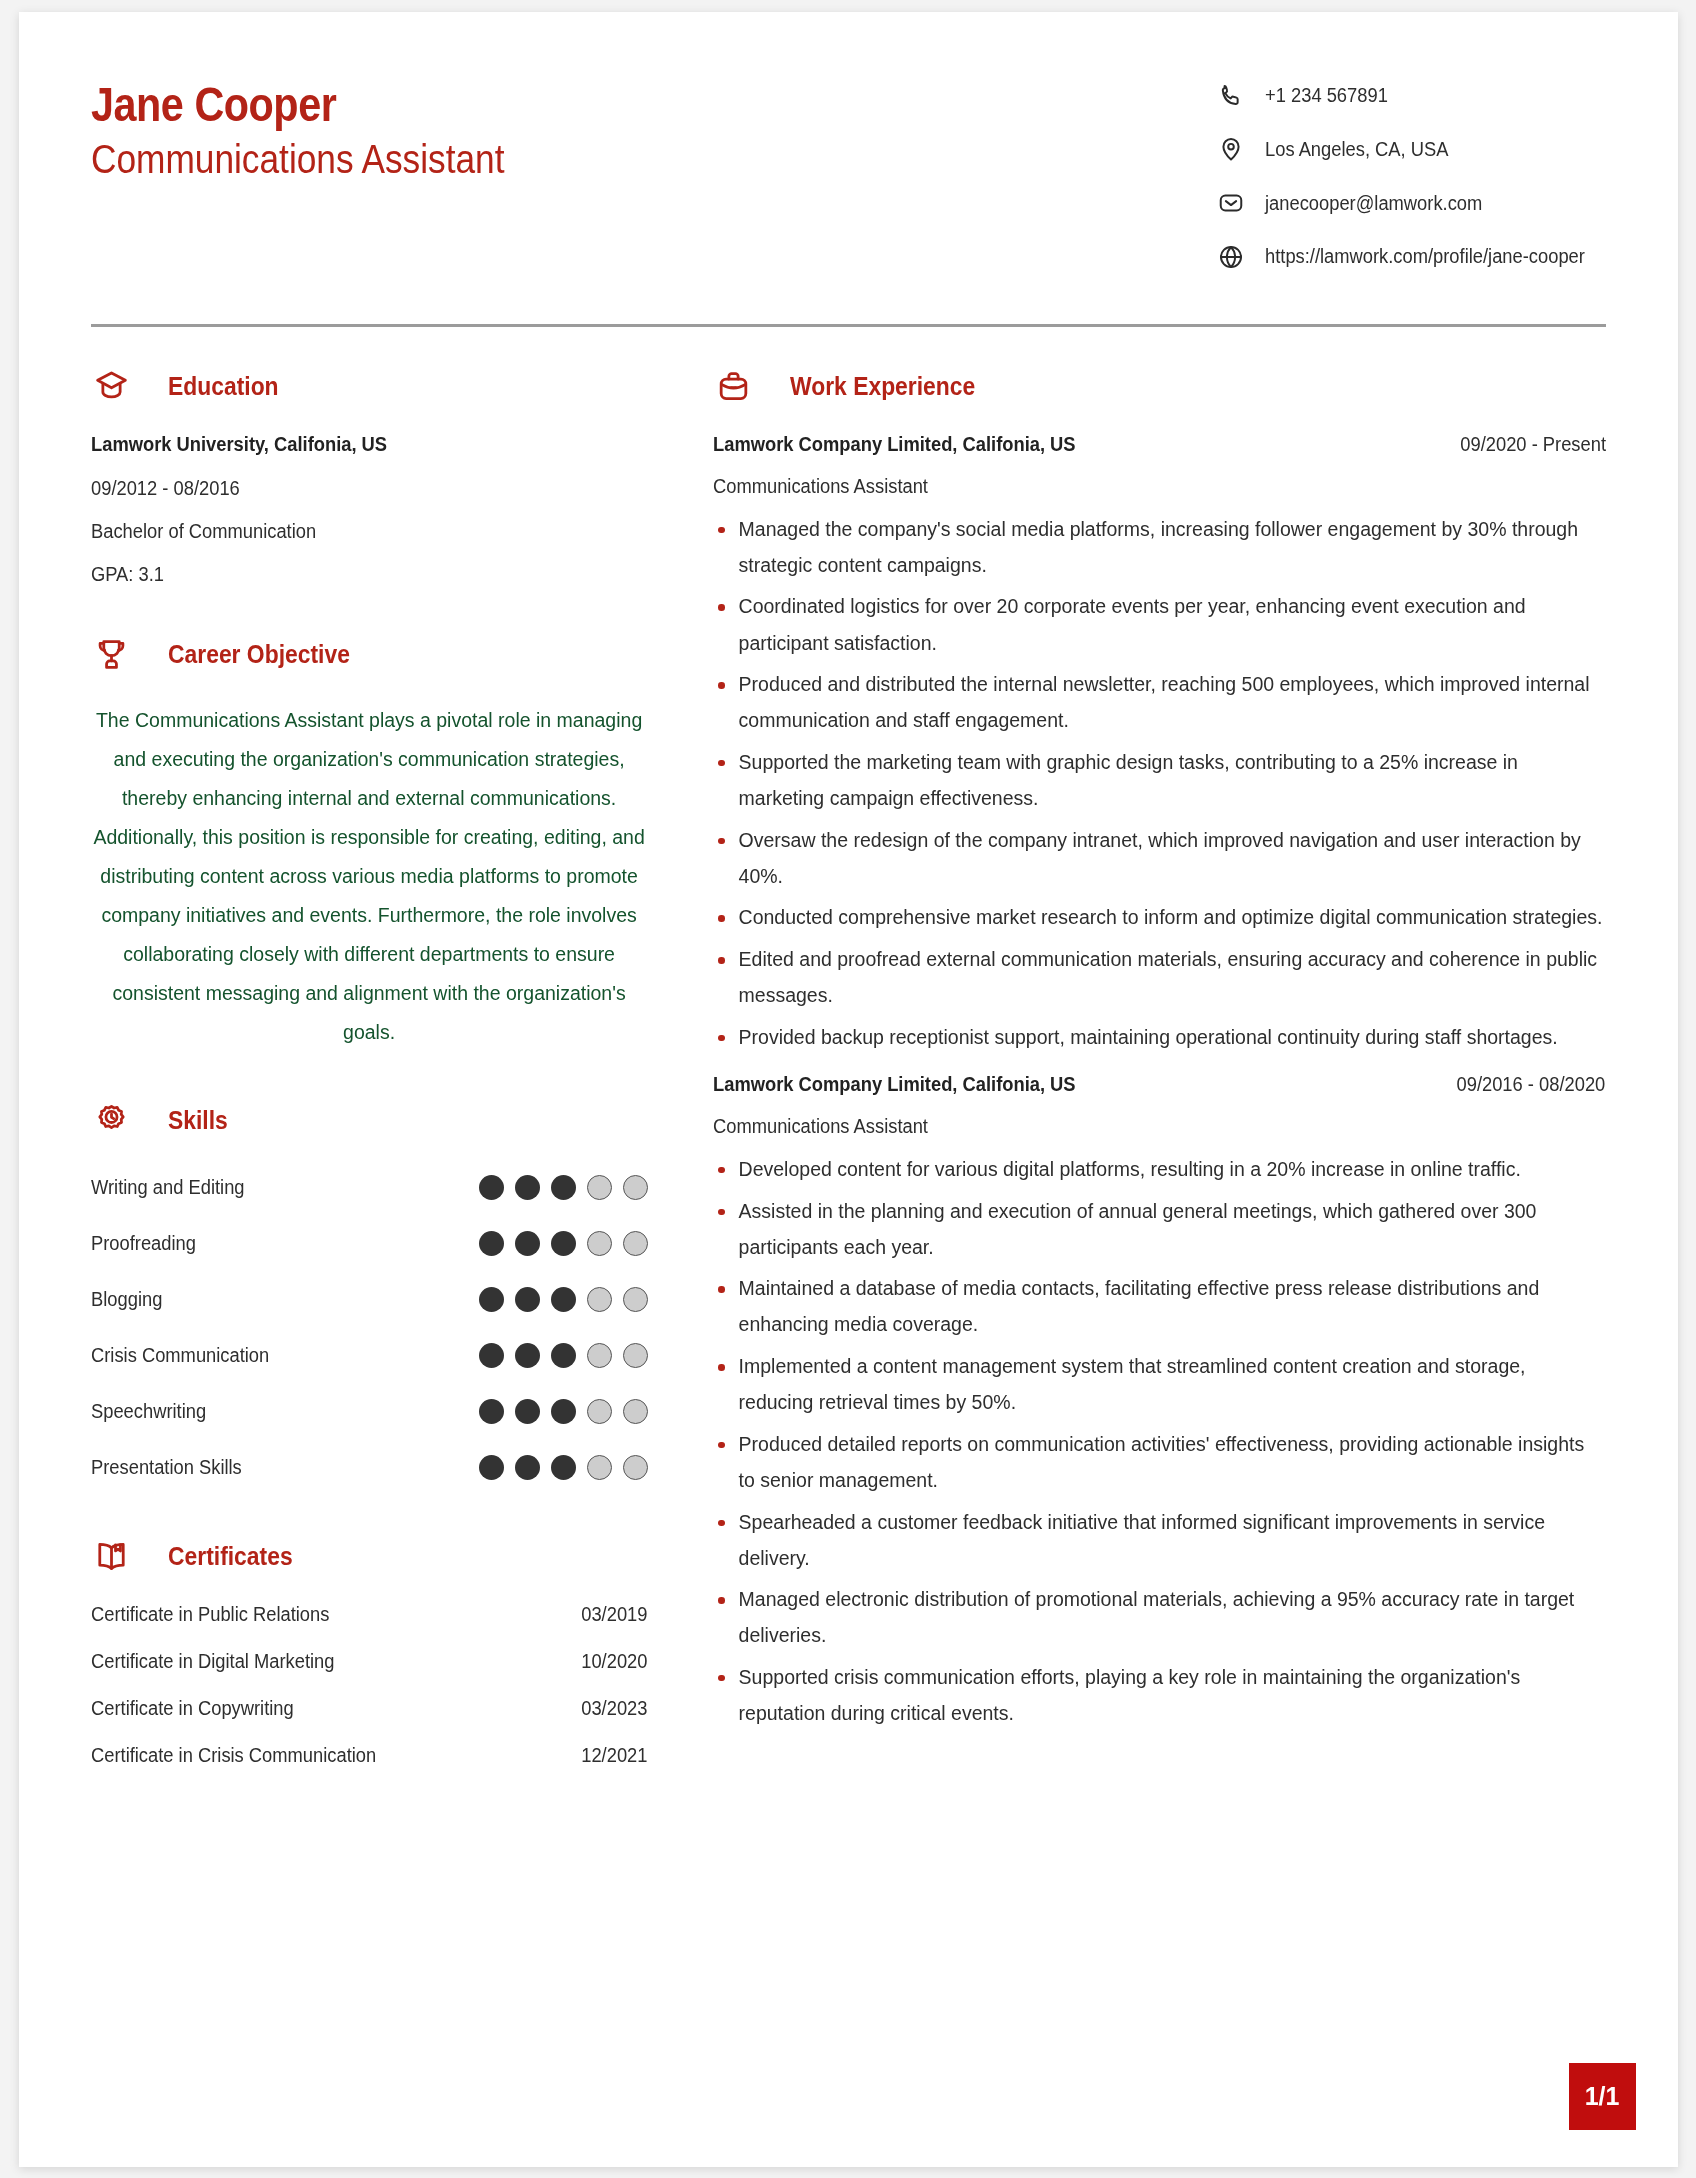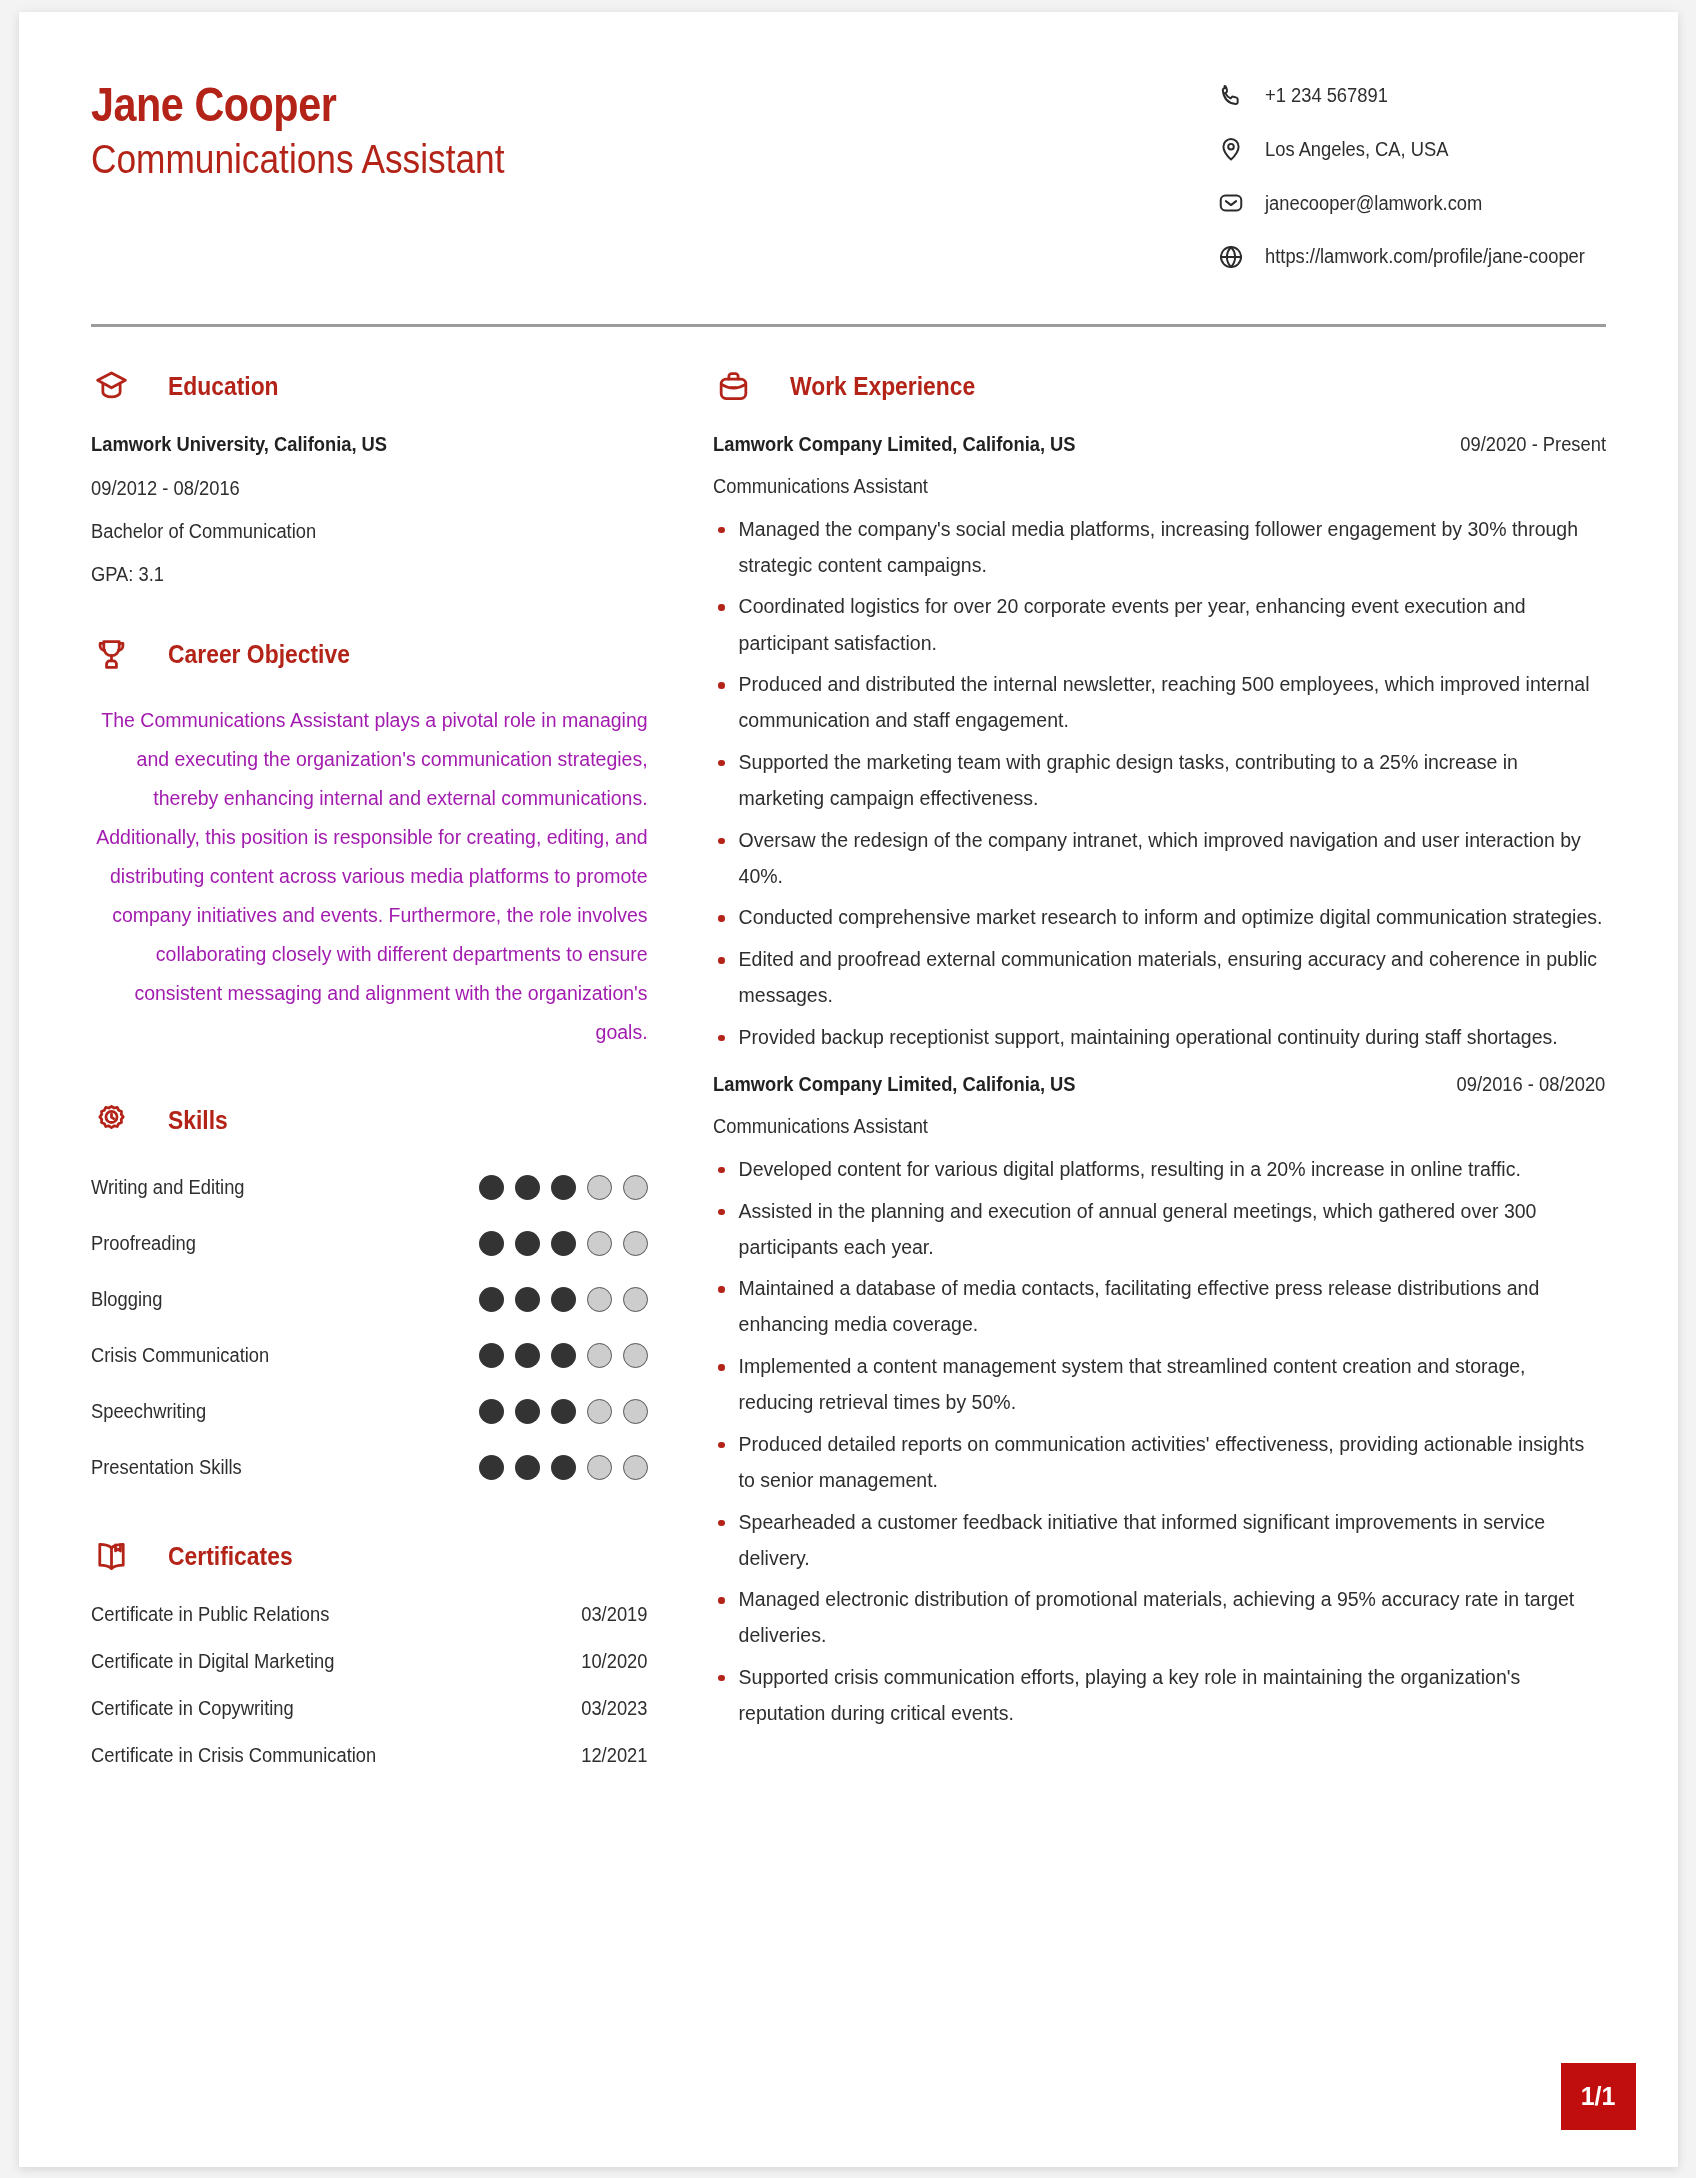--- a/index.html
+++ b/index.html
@@ -128,23 +128,23 @@
     font-size: 19.5px;
     color: #2e2e2e;
     margin-bottom: 20.4px;
     transform: scaleX(0.94);
     transform-origin: left center;
   }
   .edu-line:last-child { margin-bottom: 0; }
 
   .objective {
     font-size: 19.5px;
-    color: #a21caf;
+    color: #14532d;
     line-height: 2.0;
-    text-align: right;
+    text-align: center;
   }
 
   
   .skill-row {
     display: flex;
     align-items: center;
     justify-content: space-between;
     height: 41px;
     margin-bottom: 15px;
   }
@@ -229,21 +229,21 @@
     height: 6.5px;
     border-radius: 50%;
     background: #b32317;
   }
 
   
   .page-badge {
     position: absolute;
     right: 42px;
     bottom: 37px;
-    width: 75px;
+    width: 67px;
     height: 67px;
     background: #c00d0d;
     color: #ffffff;
     font-size: 25px;
     font-weight: bold;
     display: flex;
     align-items: center;
     justify-content: center;
   }
 </style>

